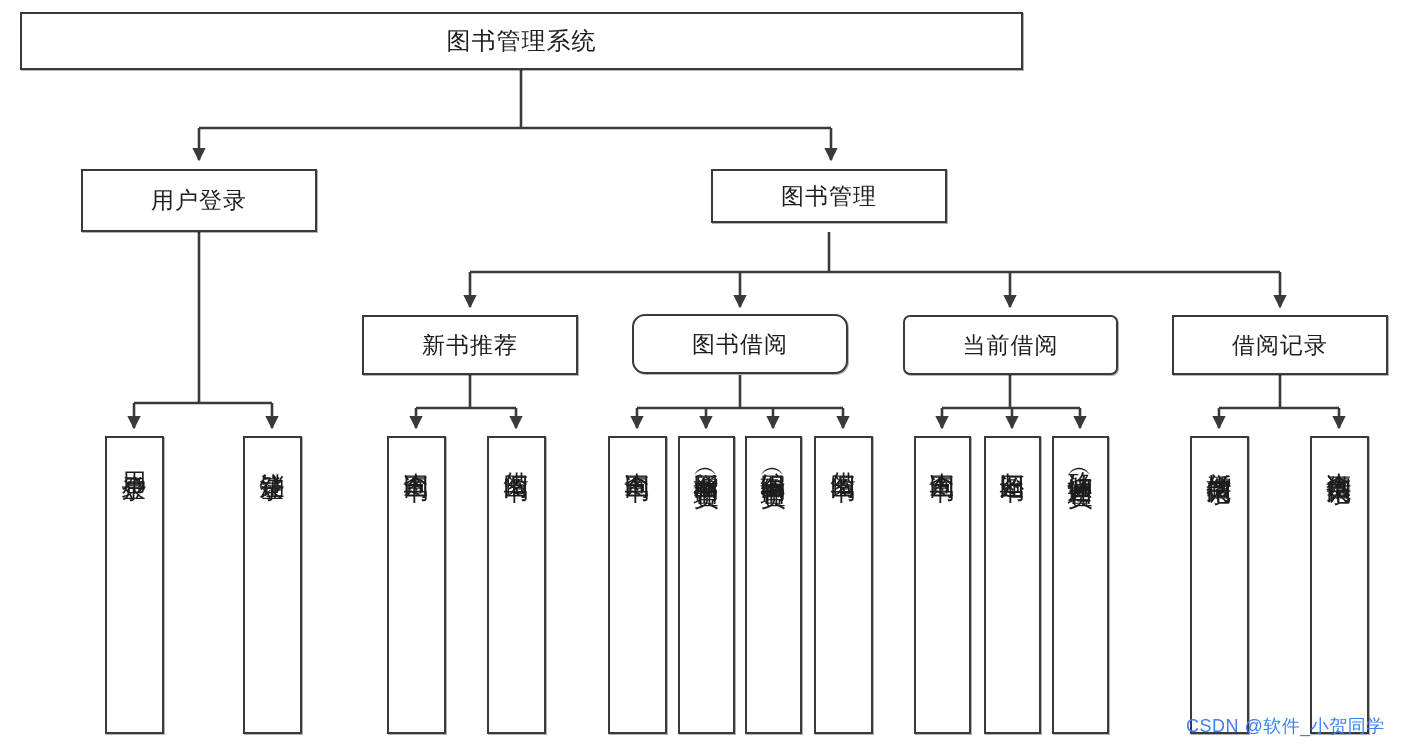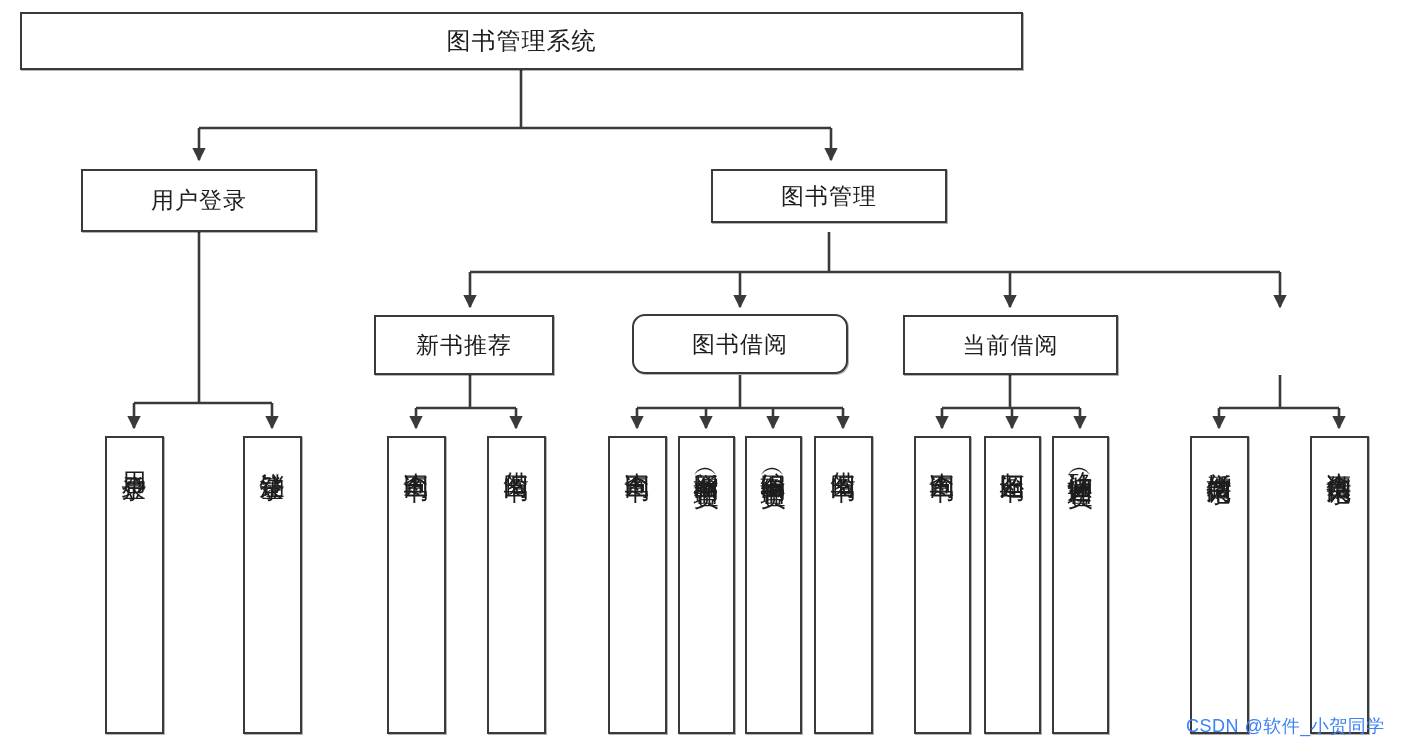--- a/index.html
+++ b/index.html
@@ -118,28 +118,31 @@
     <span class="label">图书管理系统</span>
   </div>
 
   <div class="node h" style="left:81px;top:169px;width:236px;height:63px;">
     <span class="label">用户登录</span>
   </div>
   <div class="node h" style="left:711px;top:169px;width:236px;height:54px;">
     <span class="label">图书管理</span>
   </div>
 
-  <div class="node h" style="left:362px;top:315px;width:180px;height:60px;margin-left:12px;">
+  <div class="node h" style="left:362px;top:315px;width:216px;height:60px;">
     <span class="label">新书推荐</span>
   </div>
   <div class="node h" style="left:632px;top:314px;width:216px;height:60px;border-radius:13px;">
     <span class="label">图书借阅</span>
   </div>
-  <div class="node h" style="left:903px;top:315px;width:215px;height:60px;">
+  <div class="node h" style="left:903px;top:315px;width:215px;height:60px;border-radius:7px;">
     <span class="label">当前借阅</span>
+  </div>
+  <div class="node h" style="left:1172px;top:315px;width:216px;height:60px;">
+    <span class="label">借阅记录</span>
   </div>
 
   <div class="node v" style="left:105px;top:436px;width:59px;height:298px;">
     <span class="label">用户登录</span>
   </div>
   <div class="node v" style="left:243px;top:436px;width:59px;height:298px;">
     <span class="label">注销登录</span>
   </div>
 
   <div class="node v" style="left:387px;top:436px;width:59px;height:298px;">

